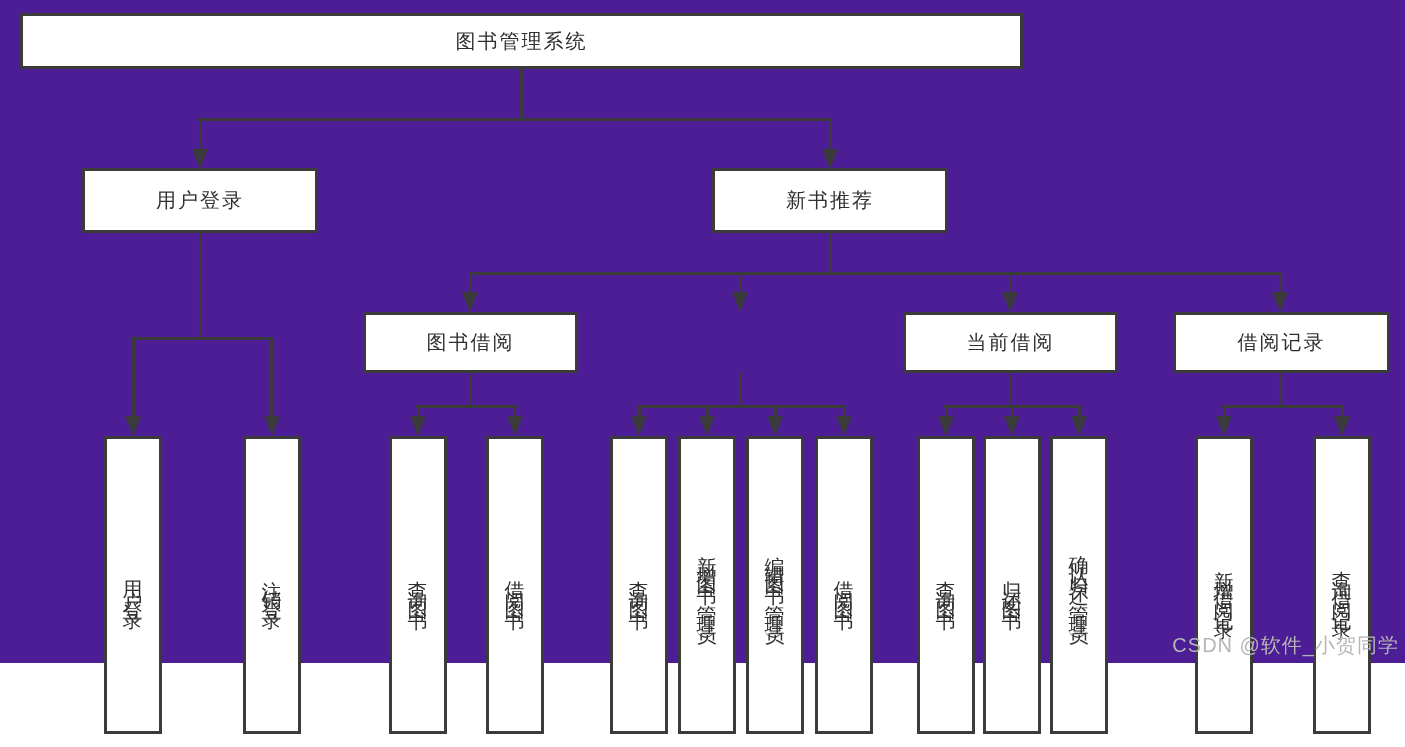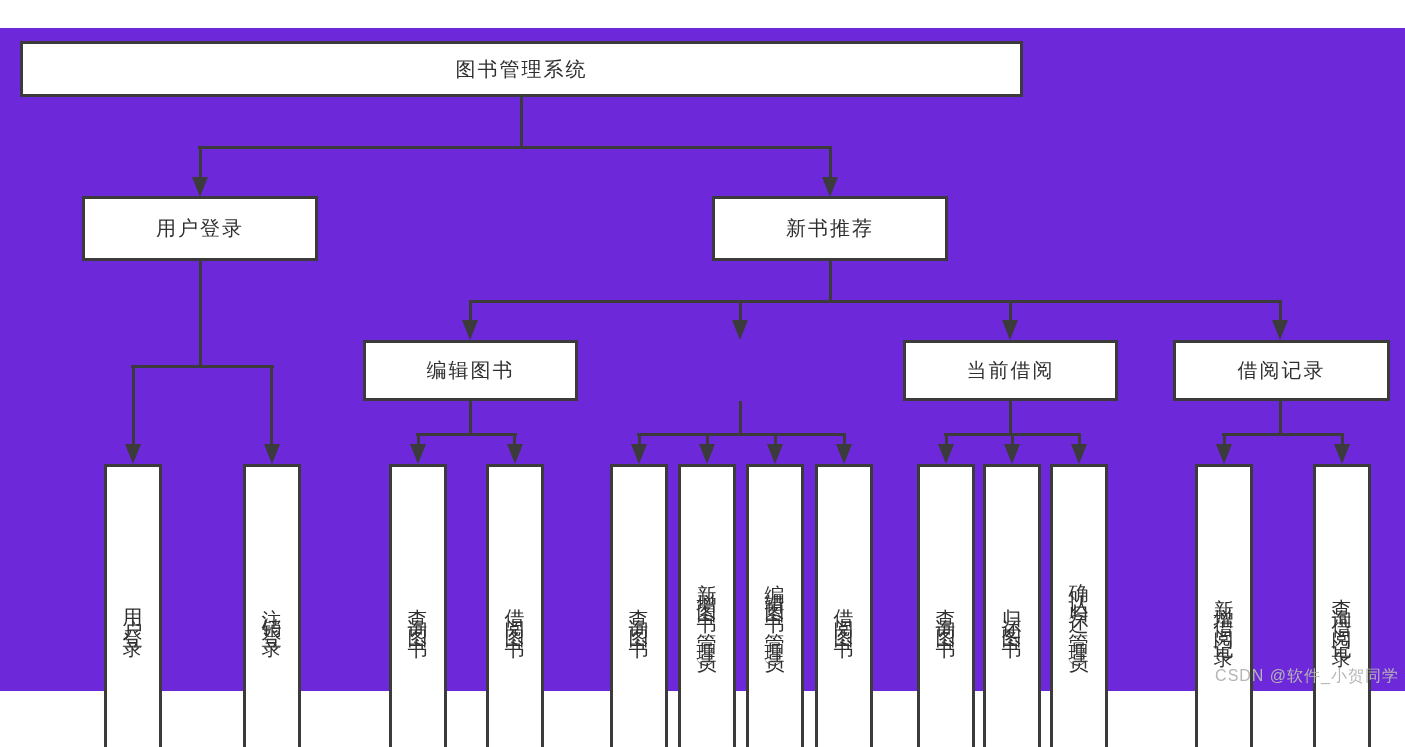--- a/index.html
+++ b/index.html
@@ -1,35 +1,35 @@
 <!DOCTYPE html>
 <html><head>
 <meta charset="utf-8">
 <style>
   html,body { margin:0; padding:0; background:#ffffff; }
   body { width:1405px; height:747px; position:relative; overflow:hidden;
          font-family:"Liberation Sans", sans-serif; }
-  .stage { position:absolute; left:0; top:0; width:1405px; height:663px; background:#6d28d9;margin-top:28px; }
+  .stage { position:absolute; left:0; top:0; width:1405px; height:663px; background:#4c1d95; }
 
   
   .box { position:absolute; box-sizing:border-box; background:#ffffff;
          border:3px solid #3b3b3b; display:flex; align-items:center; justify-content:center;
          color:#2f2f2f; }
   .h-label { font-size:20px; letter-spacing:2px; white-space:nowrap; }
   .leaf { writing-mode:vertical-rl; text-orientation:mixed; font-size:20px;
           letter-spacing:10px; line-height:1; }
 
   
   .vl { position:absolute; width:3px; background:#3b3b3b; }
   .hl { position:absolute; height:3px; background:#3b3b3b; }
   .arw { position:absolute; width:0; height:0;
          border-left:8px solid transparent; border-right:8px solid transparent;
          border-top:20px solid #3b3b3b; }
 
-  .watermark { position:absolute; right:6px; bottom:4px; font-size:16px;
+  .watermark { position:absolute; right:6px; bottom:4px; font-size:20px;
                color:#b5b5b5; letter-spacing:1px; z-index:5; white-space:nowrap; }
 </style>
 </head>
 <body>
 
 <div class="stage">
 
   <div class="box" style="left:20px; top:13px; width:1003px; height:56px;">
     <span class="h-label">图书管理系统</span>
   </div>
@@ -60,21 +60,21 @@
   <div class="vl" style="left:469px; top:272px; height:22px;"></div>
   <div class="arw" style="left:462px; top:292px;"></div>
   <div class="vl" style="left:739px; top:272px; height:22px;"></div>
   <div class="arw" style="left:732px; top:292px;"></div>
   <div class="vl" style="left:1009px; top:272px; height:22px;"></div>
   <div class="arw" style="left:1002px; top:292px;"></div>
   <div class="vl" style="left:1279px; top:272px; height:22px;"></div>
   <div class="arw" style="left:1272px; top:292px;"></div>
 
   <div class="box" style="left:363px; top:312px; width:215px; height:61px;">
-    <span class="h-label">编辑图书</span>
+    <span class="h-label">图书借阅</span>
   </div>
   <div class="box" style="left:903px; top:312px; width:215px; height:61px;">
     <span class="h-label">当前借阅</span>
   </div>
   <div class="box" style="left:1173px; top:312px; width:217px; height:61px;">
     <span class="h-label">借阅记录</span>
   </div>
 
   <div class="vl" style="left:469px; top:373px; height:35px;"></div>
   <div class="hl" style="left:416px; top:405px; width:101px;"></div>

